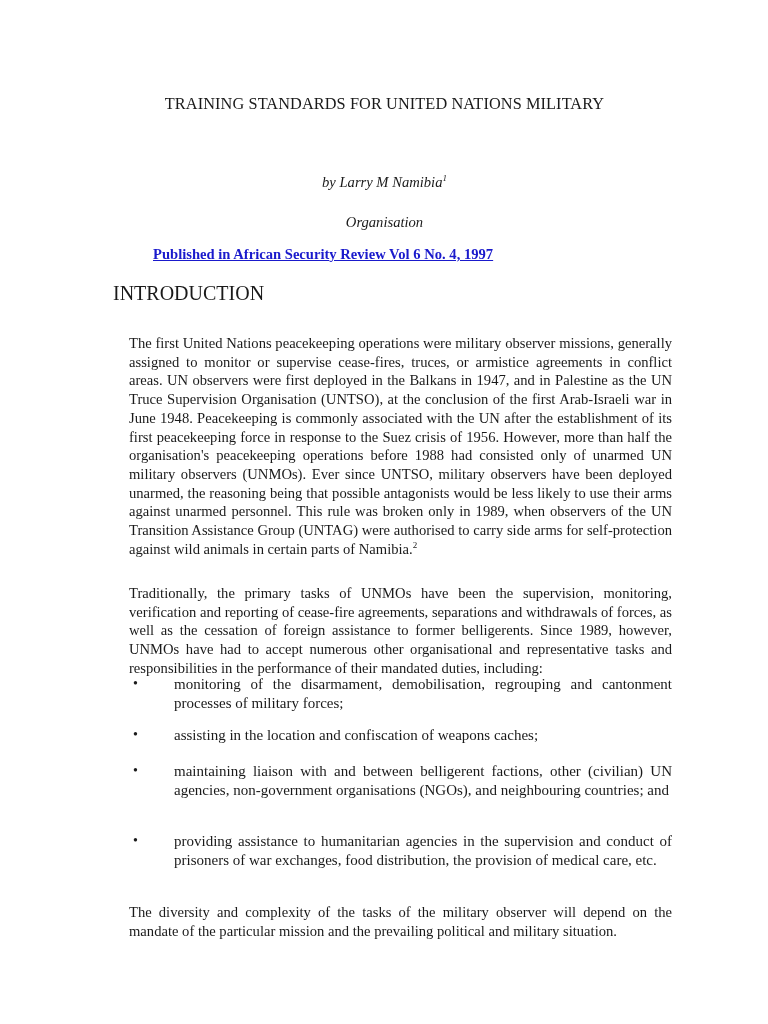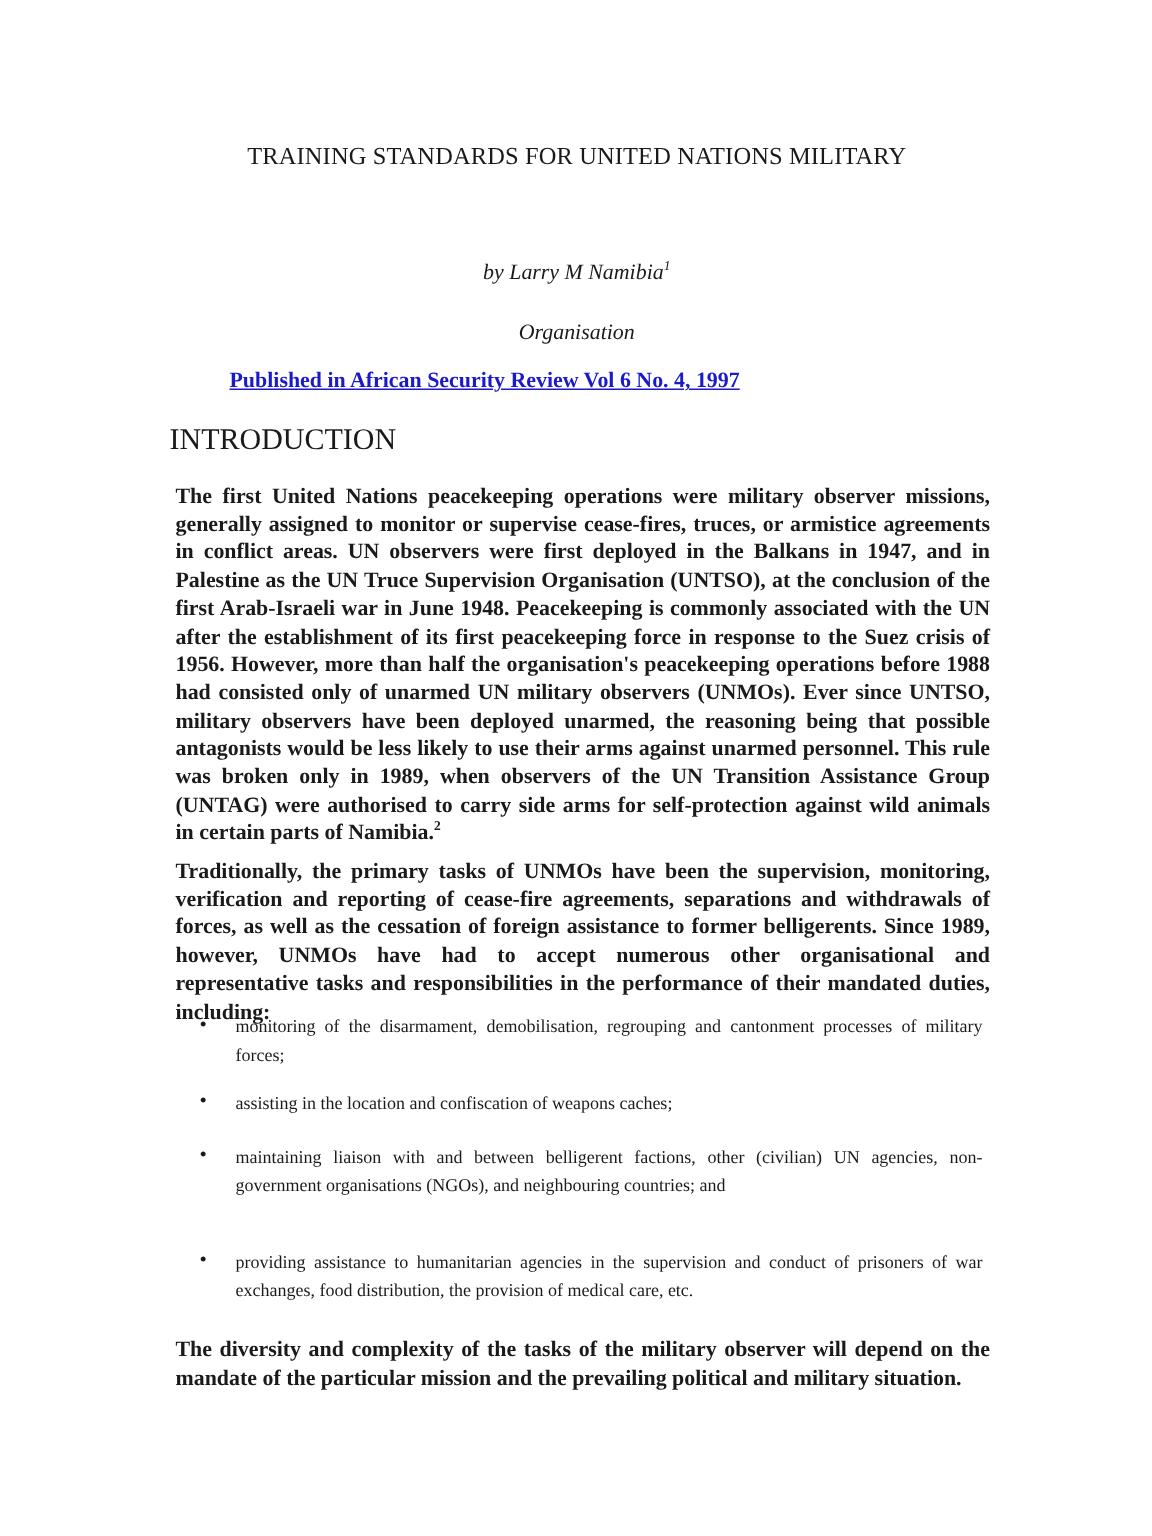--- a/index.html
+++ b/index.html
@@ -68,22 +68,21 @@
       font-size: 20px;
       white-space: nowrap;
     }
     .para {
       position: absolute;
       left: 0;
       width: 543px;
       font-size: 14.6px;
       line-height: 18.7px;
       text-align: justify;
-      margin: 4px;
-      font-weight: bold;
+      margin: 16px;
     }
     .para sup {
       font-size: 9px;
       vertical-align: 6px;
       line-height: 0;
     }
     .p1 { top: 318px; }
     .p2 { top: 568px; }
     .p3 { top: 887px; }
     .bullets {
@@ -102,23 +101,23 @@
     }
     .bullet-dot {
       position: absolute;
       left: 20px;
       top: 0;
       font-size: 14px;
       line-height: 18.7px;
     }
     .bullet-text {
       position: absolute;
-      left: 44px;
+      left: 61px;
       width: 498px;
-      font-size: 12px;
+      font-size: 15px;
       line-height: 18.7px;
       text-align: justify;
     }
     .b1 { top: 675px; }
     .b2 { top: 726px; }
     .b3 { top: 762px; }
     .b4 { top: 832px; }
   </style>
 </head>
 <body>

